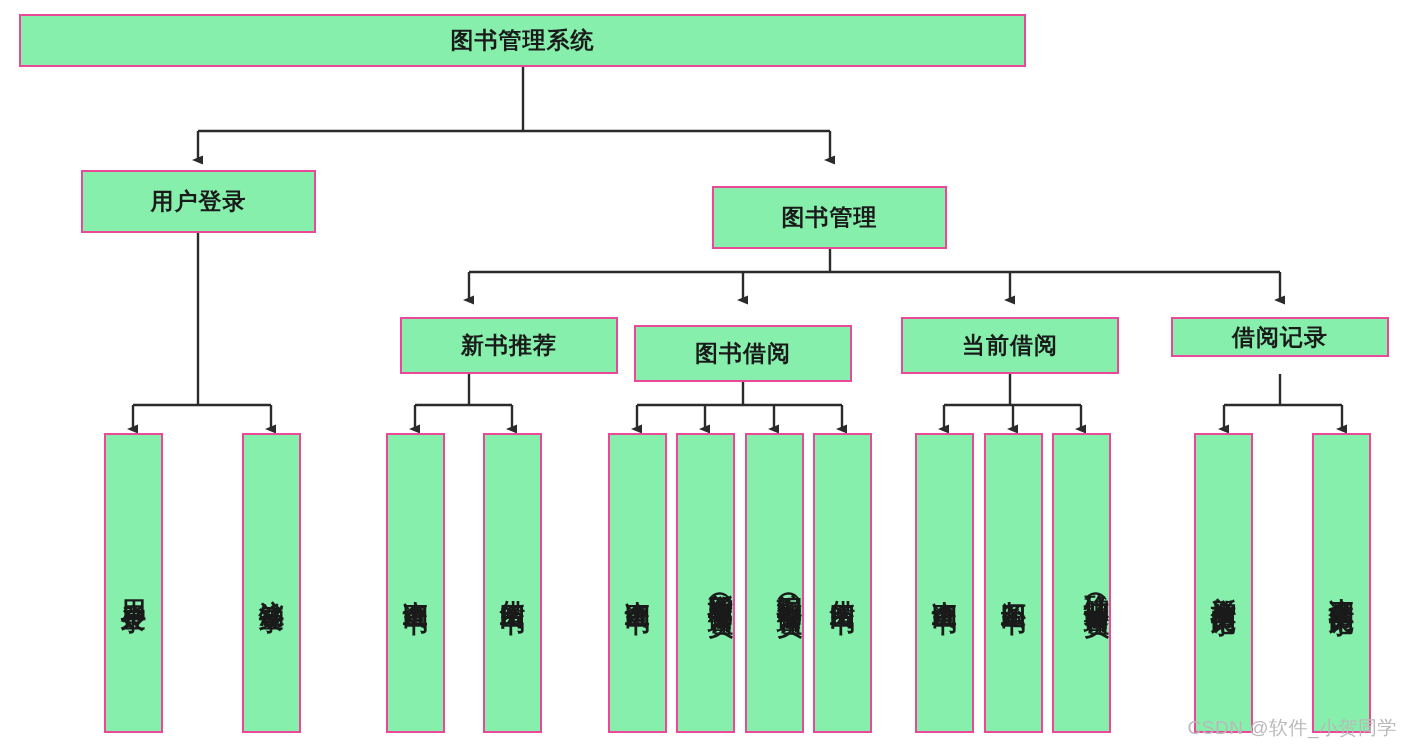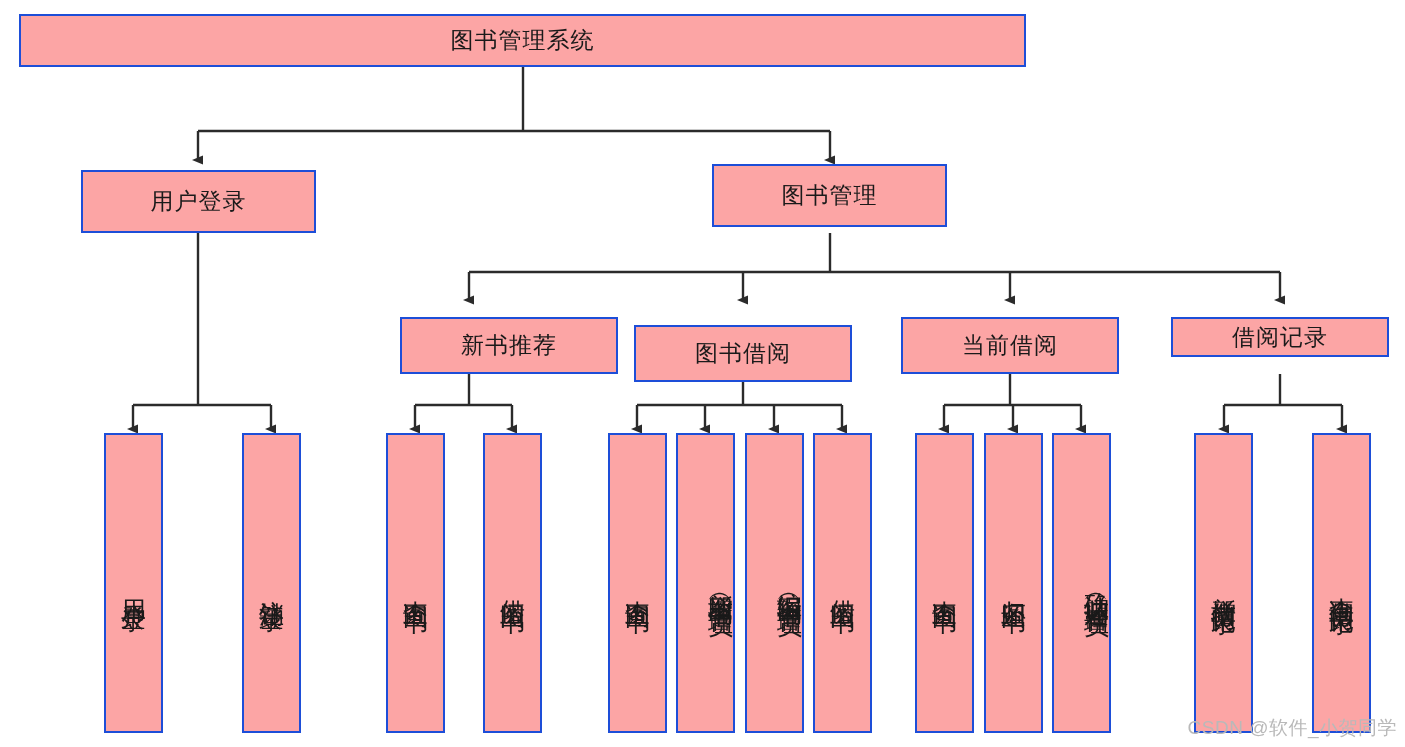--- a/index.html
+++ b/index.html
@@ -16,27 +16,28 @@
   }
   #edges{
     position:absolute;
     left:0;top:0;
     width:1405px;height:747px;
     pointer-events:none;
   }
   .node{
     position:absolute;
     box-sizing:border-box;
-    background:#fca5a5;
-    border:2px solid #1d4ed8;
+    background:#86efac;
+    border:2px solid #ec4899;
     display:flex;
     align-items:center;
     justify-content:center;
     color:#1a1a1a;
     z-index:2;
+    font-weight:bold;
   }
   .node.h{
     font-size:23px;
     letter-spacing:1px;
   }
   .node.v{
     writing-mode:vertical-rl;
     text-orientation:upright;
     align-items:flex-start;
     justify-content:center;
@@ -119,21 +120,21 @@
     </g>
   </svg>
 
   <div class="node h" style="left:19px;top:14px;width:1007px;height:53px;">
     <span class="label">图书管理系统</span>
   </div>
 
   <div class="node h" style="left:81px;top:170px;width:235px;height:63px;">
     <span class="label">用户登录</span>
   </div>
-  <div class="node h" style="left:712px;top:164px;width:235px;height:63px;">
+  <div class="node h" style="left:712px;top:186px;width:235px;height:63px;">
     <span class="label">图书管理</span>
   </div>
 
   <div class="node h" style="left:360px;top:317px;width:218px;height:57px;margin-left:40px;">
     <span class="label">新书推荐</span>
   </div>
   <div class="node h" style="left:634px;top:317px;width:218px;height:57px;margin-top:8px;">
     <span class="label">图书借阅</span>
   </div>
   <div class="node h" style="left:901px;top:317px;width:218px;height:57px;">

